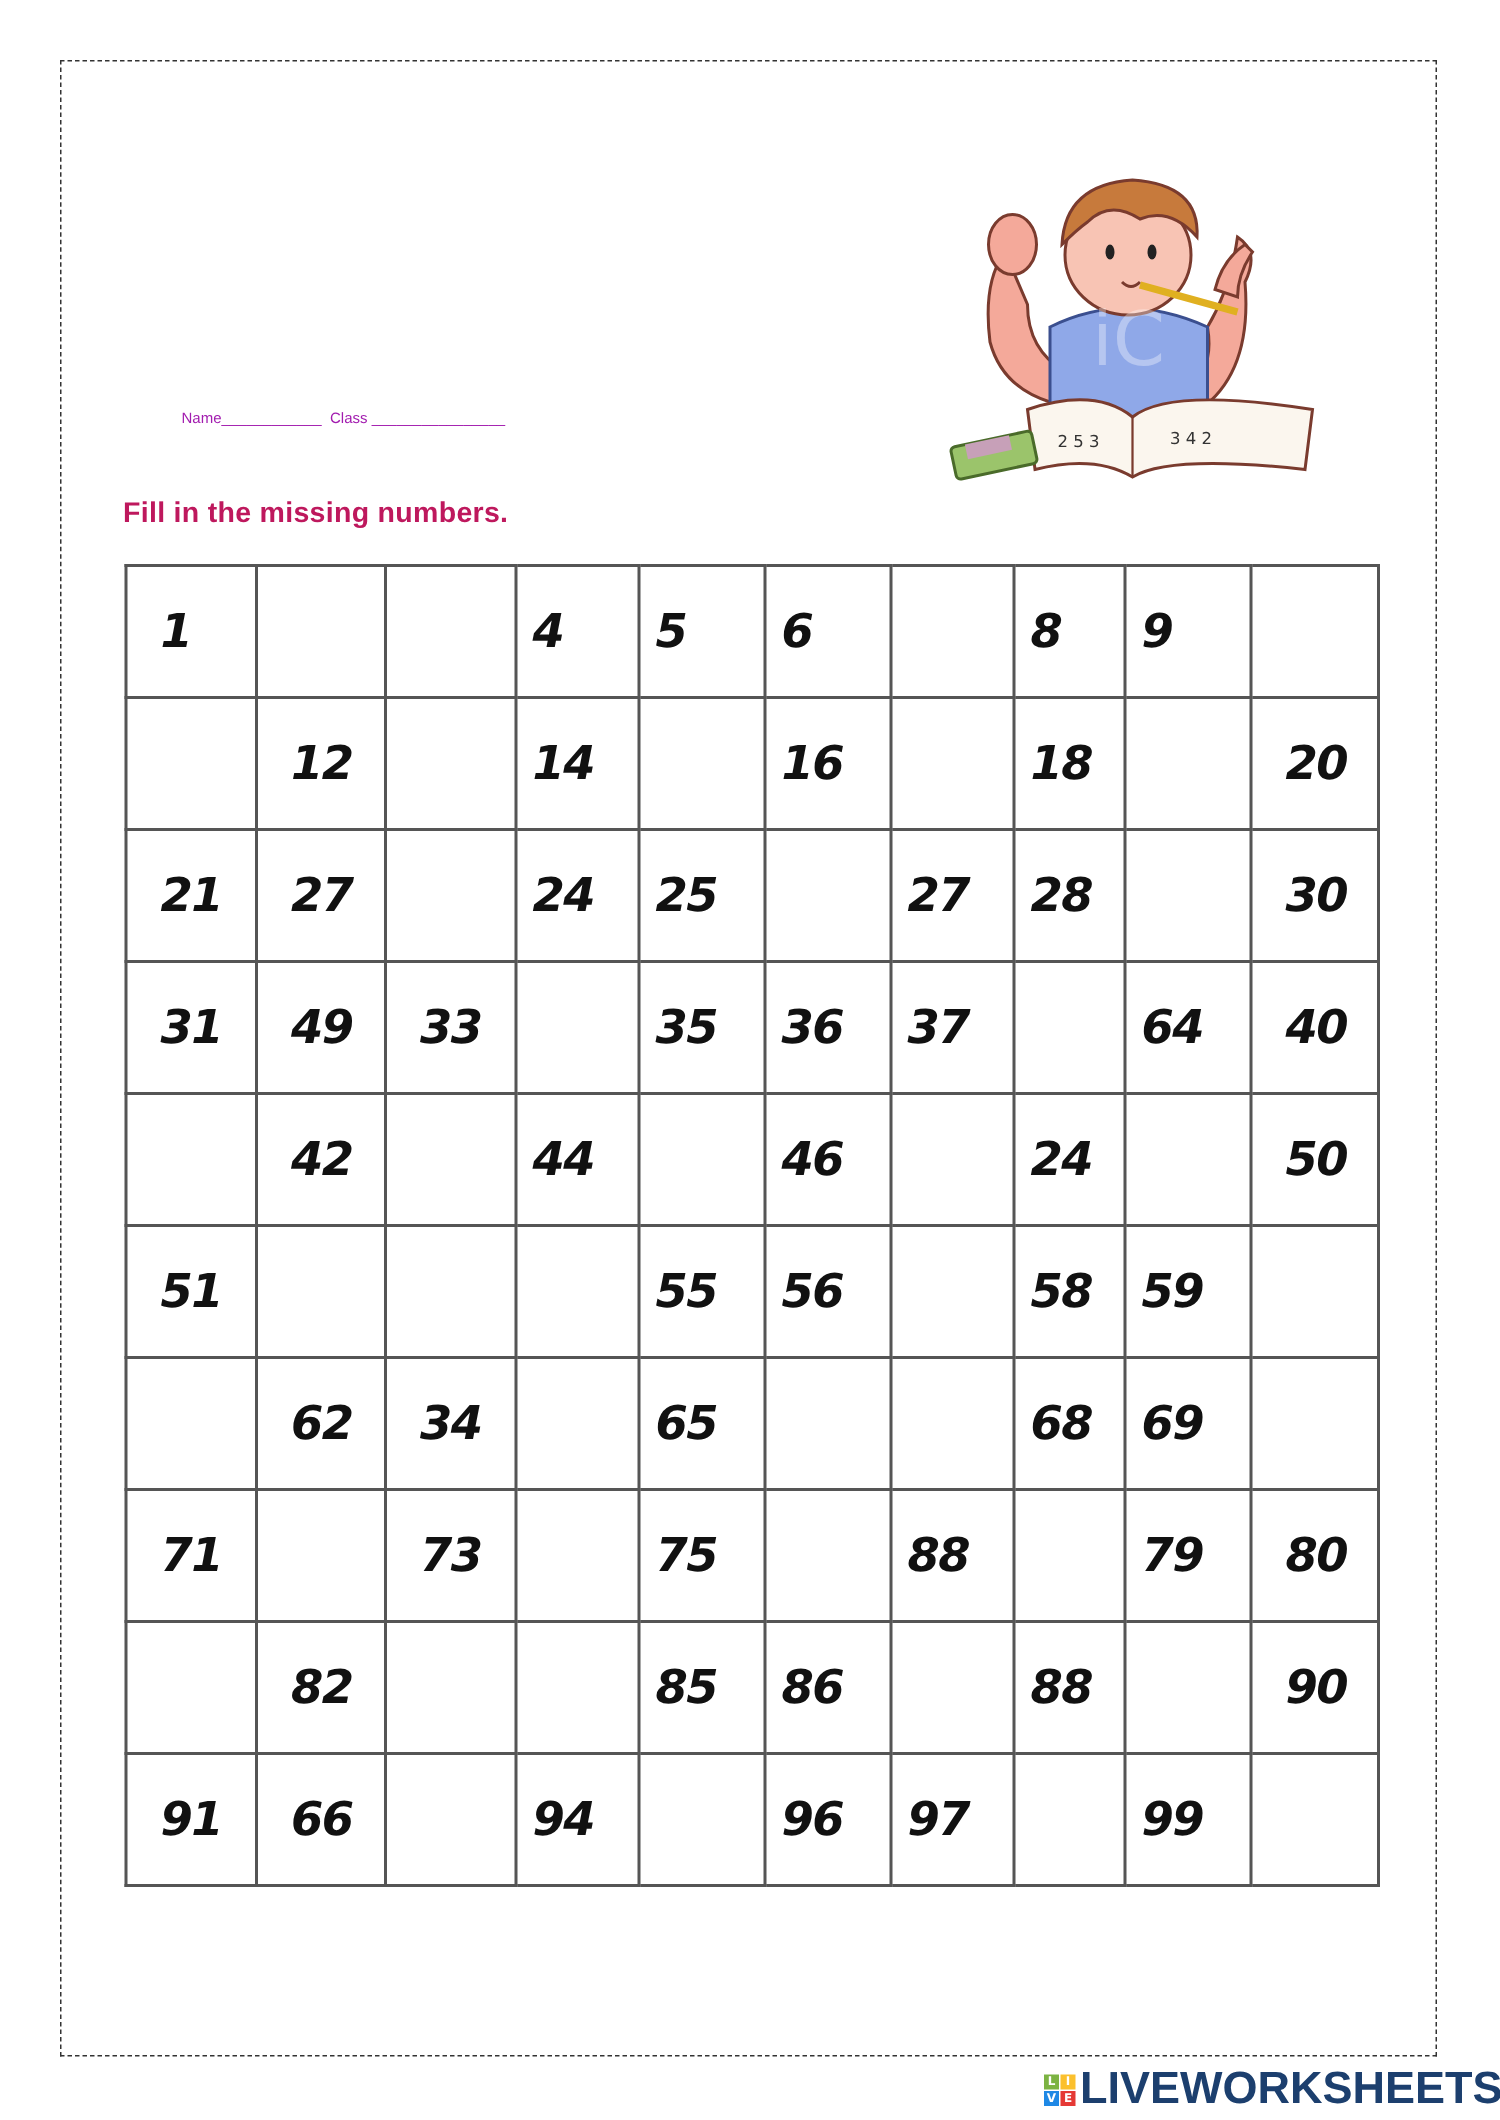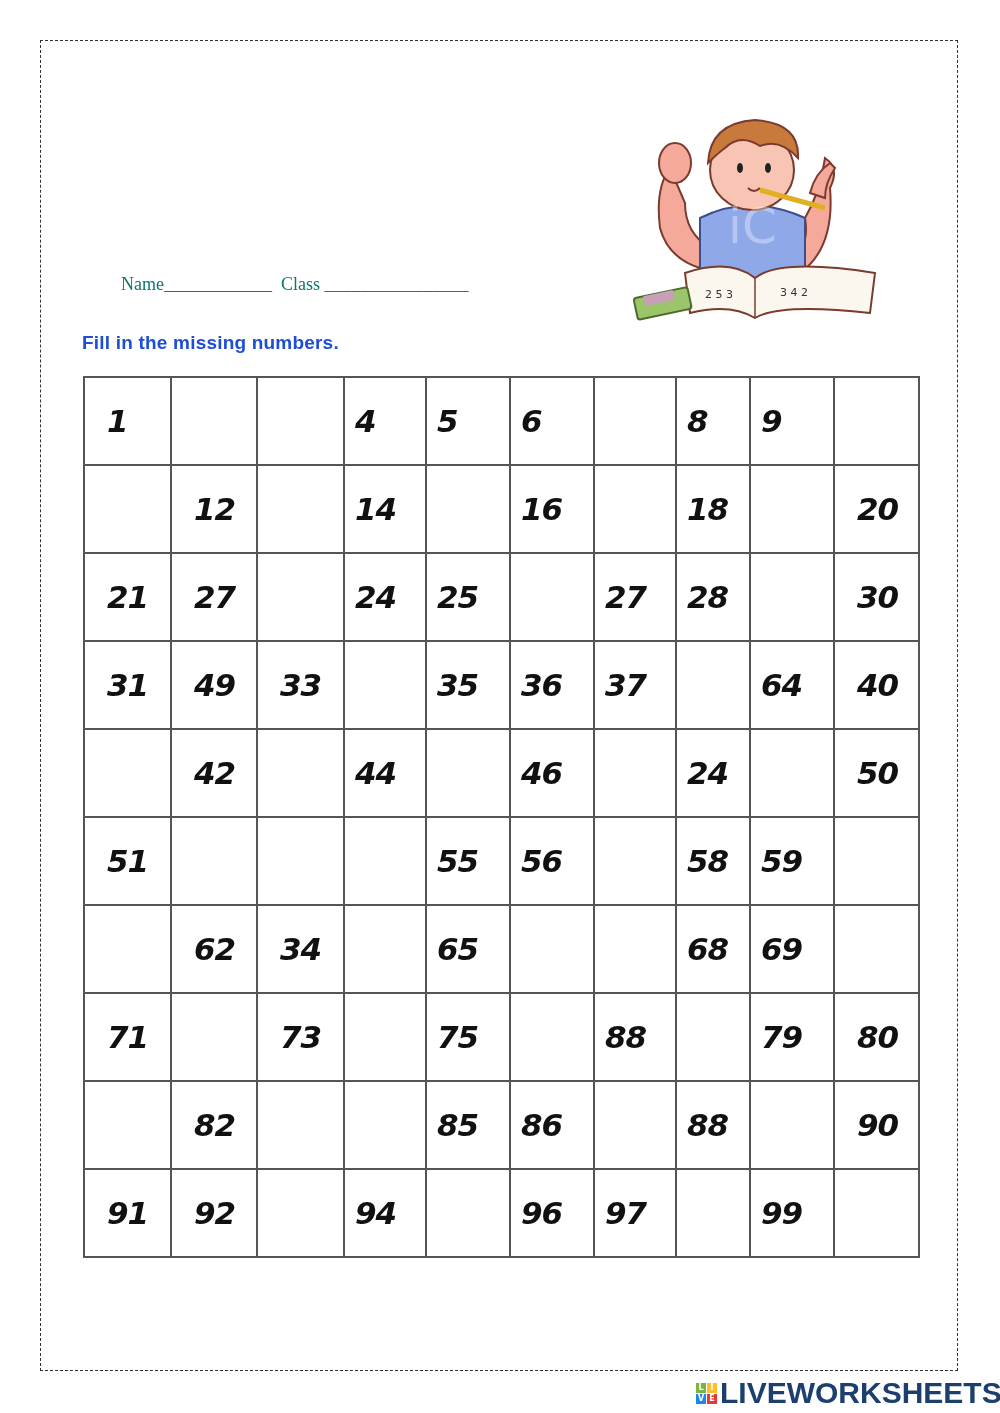--- a/index.html
+++ b/index.html
@@ -1,19 +1,19 @@
 <!DOCTYPE html>
 <html><head>
 <meta charset="utf-8">
 <style>
   html, body { margin:0; padding:0; background:#ffffff; }
   body { width:1000px; height:1413px; position:relative; overflow:hidden; font-family:"Liberation Sans", sans-serif; }
   .page-border { position:absolute; left:40px; top:40px; width:918px; height:1331px; border:1px dashed #333; box-sizing:border-box; }
-  .name-line { position:absolute; left:121px; top:274px; font-family:Liberation Serif, serif; font-size:18px; color:#0f766e; white-space:pre; }
-  .instruction { position:absolute; left:82px; top:332px; font-family:"Liberation Sans", sans-serif; font-weight:bold; font-size:19px; color:#1d4ed8; letter-spacing:0.2px; }
+  .name-line { position:absolute; left:121px; top:274px; font-family:Liberation Sans, sans-serif; font-size:10px; color:#a21caf; white-space:pre; }
+  .instruction { position:absolute; left:82px; top:332px; font-family:"Liberation Sans", sans-serif; font-weight:bold; font-size:19px; color:#be185d; letter-spacing:0.2px; }
   .illustration { position:absolute; left:630px; top:108px; width:250px; height:215px; }
   table.grid { position:absolute; left:83px; top:376px; border-collapse:collapse; }
   table.grid td { border:2px solid #555; height:86px; padding:0; vertical-align:middle; font-family:"DejaVu Sans", sans-serif; font-weight:bold; font-style:italic; font-size:31px; color:#111; }
   td.c0 { width:85px; } td.c1 { width:84px; } td.c2 { width:85px; } td.c3 { width:80px; } td.c4 { width:82px; }
   td.c5 { width:82px; } td.c6 { width:80px; } td.c7 { width:72px; } td.c8 { width:82px; } td.c9 { width:83px; }
   td .num { display:block; padding-left:22px; letter-spacing:-1px; }
   td.c0 .num { padding-left:22px; } td.c3 .num, td.c4 .num, td.c5 .num, td.c6 .num, td.c7 .num, td.c8 .num { padding-left:10px; }
   .logo { position:absolute; left:696px; top:1378px; display:flex; align-items:center; }
   .logo-blocks { display:grid; grid-template-columns:10px 10px; grid-template-rows:10px 10px; gap:1px; margin-right:3px; }
   .logo-blocks span { font-family:"DejaVu Sans", sans-serif; font-size:8px; font-weight:bold; color:#fff; display:flex; align-items:center; justify-content:center; }
@@ -350,21 +350,21 @@
         </td>
         <td class="c9">
           <span class="num">90</span>
         </td>
       </tr>
       <tr>
         <td class="c0">
           <span class="num">91</span>
         </td>
         <td class="c1">
-          <span class="num">92</span>
+          <span class="num">66</span>
         </td>
         <td class="c2">
           <span class="num"></span>
         </td>
         <td class="c3">
           <span class="num">94</span>
         </td>
         <td class="c4">
           <span class="num"></span>
         </td>

